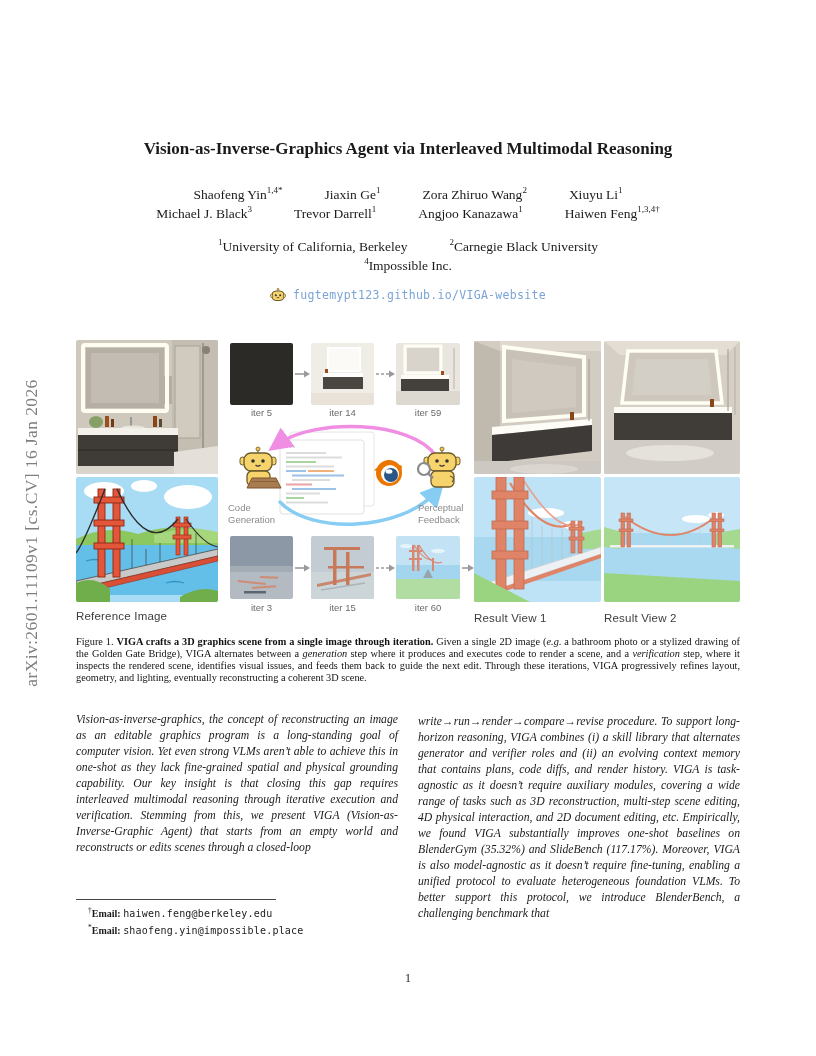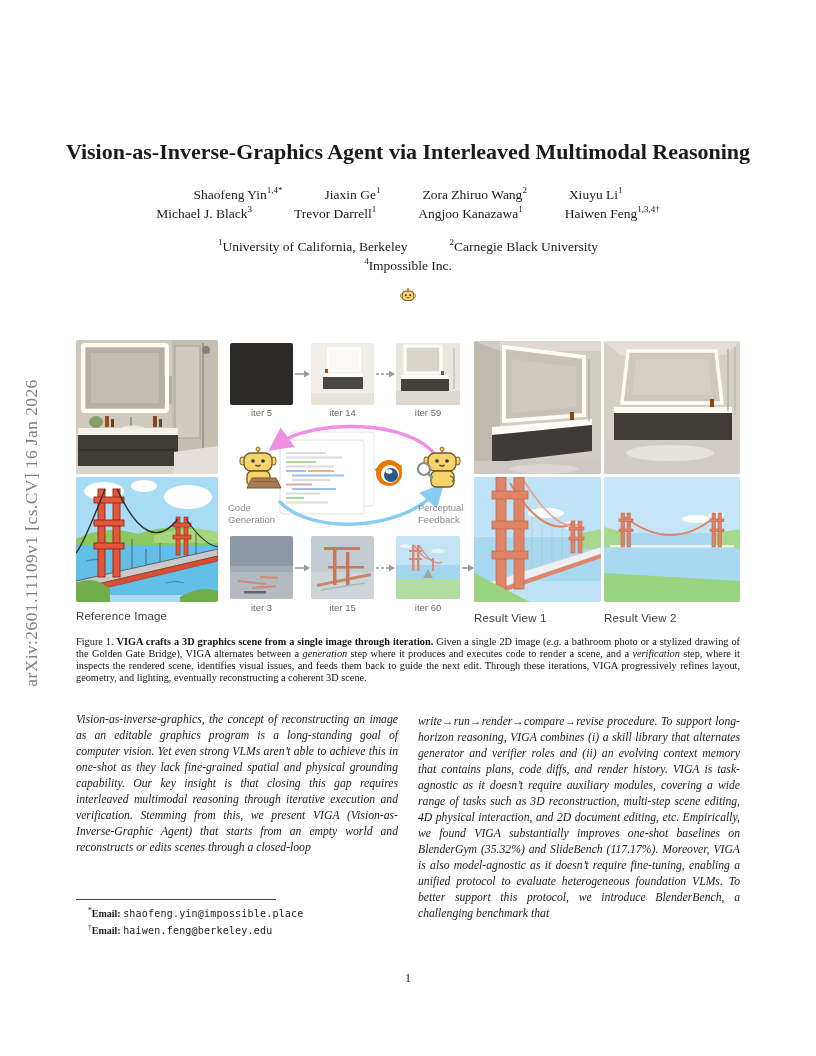--- a/index.html
+++ b/index.html
@@ -4,21 +4,21 @@
 <style>
   html,body{margin:0;padding:0;}
   body{width:816px;height:1056px;background:#ffffff;position:relative;overflow:hidden;
        font-family:"Liberation Serif",serif;color:#1a1a1a;}
   
   .arxiv-banner{position:absolute;left:31px;top:533px;width:0;height:0;}
   .arxiv-banner span{position:absolute;transform:translate(-50%,-50%) rotate(-90deg);
        white-space:nowrap;font-size:17.5px;color:#7f7f7f;letter-spacing:0.4px;}
   
   .title{position:absolute;top:139px;left:56px;width:704px;text-align:center;
-       font-size:22px;font-weight:bold;}
+       font-size:17px;font-weight:bold;}
   .author-line{position:absolute;left:56px;width:704px;display:flex;justify-content:center;
        gap:42px;font-size:13.5px;}
   .author-line sup, .affil-line sup{font-size:9px;}
   .affil-line{position:absolute;left:56px;width:704px;display:flex;justify-content:center;
        gap:42px;font-size:13.5px;}
   .weblink{position:absolute;top:288px;left:56px;width:704px;display:flex;
        justify-content:center;align-items:center;gap:7px;}
   .weblink a{font-family:"DejaVu Sans Mono",monospace;font-size:11.5px;color:#7aa3d6;
        text-decoration:none;letter-spacing:0.3px;}
   
@@ -85,20 +85,21 @@
   <svg width="16" height="14" viewBox="0 0 16 14">
     <line x1="8" y1="2.5" x2="8" y2="1" stroke="#6b5a2a" stroke-width="0.8"></line>
     <circle cx="8" cy="1.2" r="1" fill="#f2c94c" stroke="#6b5a2a" stroke-width="0.5"></circle>
     <rect x="2" y="3" width="12" height="9.5" rx="4" fill="#f7d36b" stroke="#6b5a2a" stroke-width="1"></rect>
     <rect x="0.6" y="6" width="2" height="3.5" rx="1" fill="#f7d36b" stroke="#6b5a2a" stroke-width="0.7"></rect>
     <rect x="13.4" y="6" width="2" height="3.5" rx="1" fill="#f7d36b" stroke="#6b5a2a" stroke-width="0.7"></rect>
     <circle cx="5.8" cy="7.2" r="1" fill="#333"></circle>
       <circle cx="10.2" cy="7.2" r="1" fill="#333"></circle>
     <path d="M6.6,9.3 Q8,10.4 9.4,9.3" stroke="#333" stroke-width="0.8" fill="none"></path>
   </svg>
+  <a href="#">fugtemypt123.github.io/VIGA-website</a>
 </div>
 
 <div class="figure">
 
   <div class="fimg" style="left:0;top:0;width:142px;height:134px;">
     <svg viewBox="0 0 142 134" preserveAspectRatio="none">
       <rect width="142" height="134" fill="#cfc8bd"></rect>
       <rect x="96" y="0" width="46" height="134" fill="#c4bdb2"></rect>
       <rect x="99" y="6" width="25" height="92" fill="#d0cabf" stroke="#aaa397" stroke-width="1"></rect>
       <line x1="127" y1="3" x2="127" y2="112" stroke="#948e83" stroke-width="1.5"></line>
@@ -459,22 +460,22 @@
 <div class="col-left">
   <p class="body-text">Vision-as-inverse-graphics, the concept of reconstructing an image as an editable graphics program is a long-standing goal of computer vision.  Yet even strong VLMs aren’t able to achieve this in one-shot as they lack fine-grained spatial and physical grounding capability. Our key insight is that closing this gap requires interleaved multimodal reasoning through iterative execution and verification.  Stemming from this, we present VIGA (Vision-as-Inverse-Graphic Agent) that starts from an empty world and reconstructs or edits scenes through a closed-loop</p>
 </div>
 <div class="col-right">
   <p class="body-text">write→run→render→compare→revise procedure.  To support long-horizon reasoning, VIGA combines (i) a skill library that alternates generator and verifier roles and (ii) an evolving context memory that contains plans, code diffs, and render history.  VIGA is task-agnostic as it doesn’t require auxiliary modules, covering a wide range of tasks such as 3D reconstruction, multi-step scene editing, 4D physical interaction, and 2D document editing, etc.  Empirically, we found VIGA substantially improves one-shot baselines on BlenderGym (35.32%) and SlideBench (117.17%).  Moreover, VIGA is also model-agnostic as it doesn’t require fine-tuning, enabling a unified protocol to evaluate heterogeneous foundation VLMs.  To better support this protocol, we introduce BlenderBench, a challenging benchmark that</p>
 </div>
 
 <div class="footnote">
   <hr class="footnote-rule">
   <div class="footnote-line">
+    <span class="sym">†</span><span class="lbl">Email:</span>
+    <span class="addr">haiwen.feng@berkeley.edu</span>
+  </div>
+  <div class="footnote-line">
     <span class="sym">*</span><span class="lbl">Email:</span>
     <span class="addr">shaofeng.yin@impossible.place</span>
   </div>
-  <div class="footnote-line">
-    <span class="sym">†</span><span class="lbl">Email:</span>
-    <span class="addr">haiwen.feng@berkeley.edu</span>
-  </div>
 </div>
 
 <div class="page-num">1</div>
 
 </body></html>

